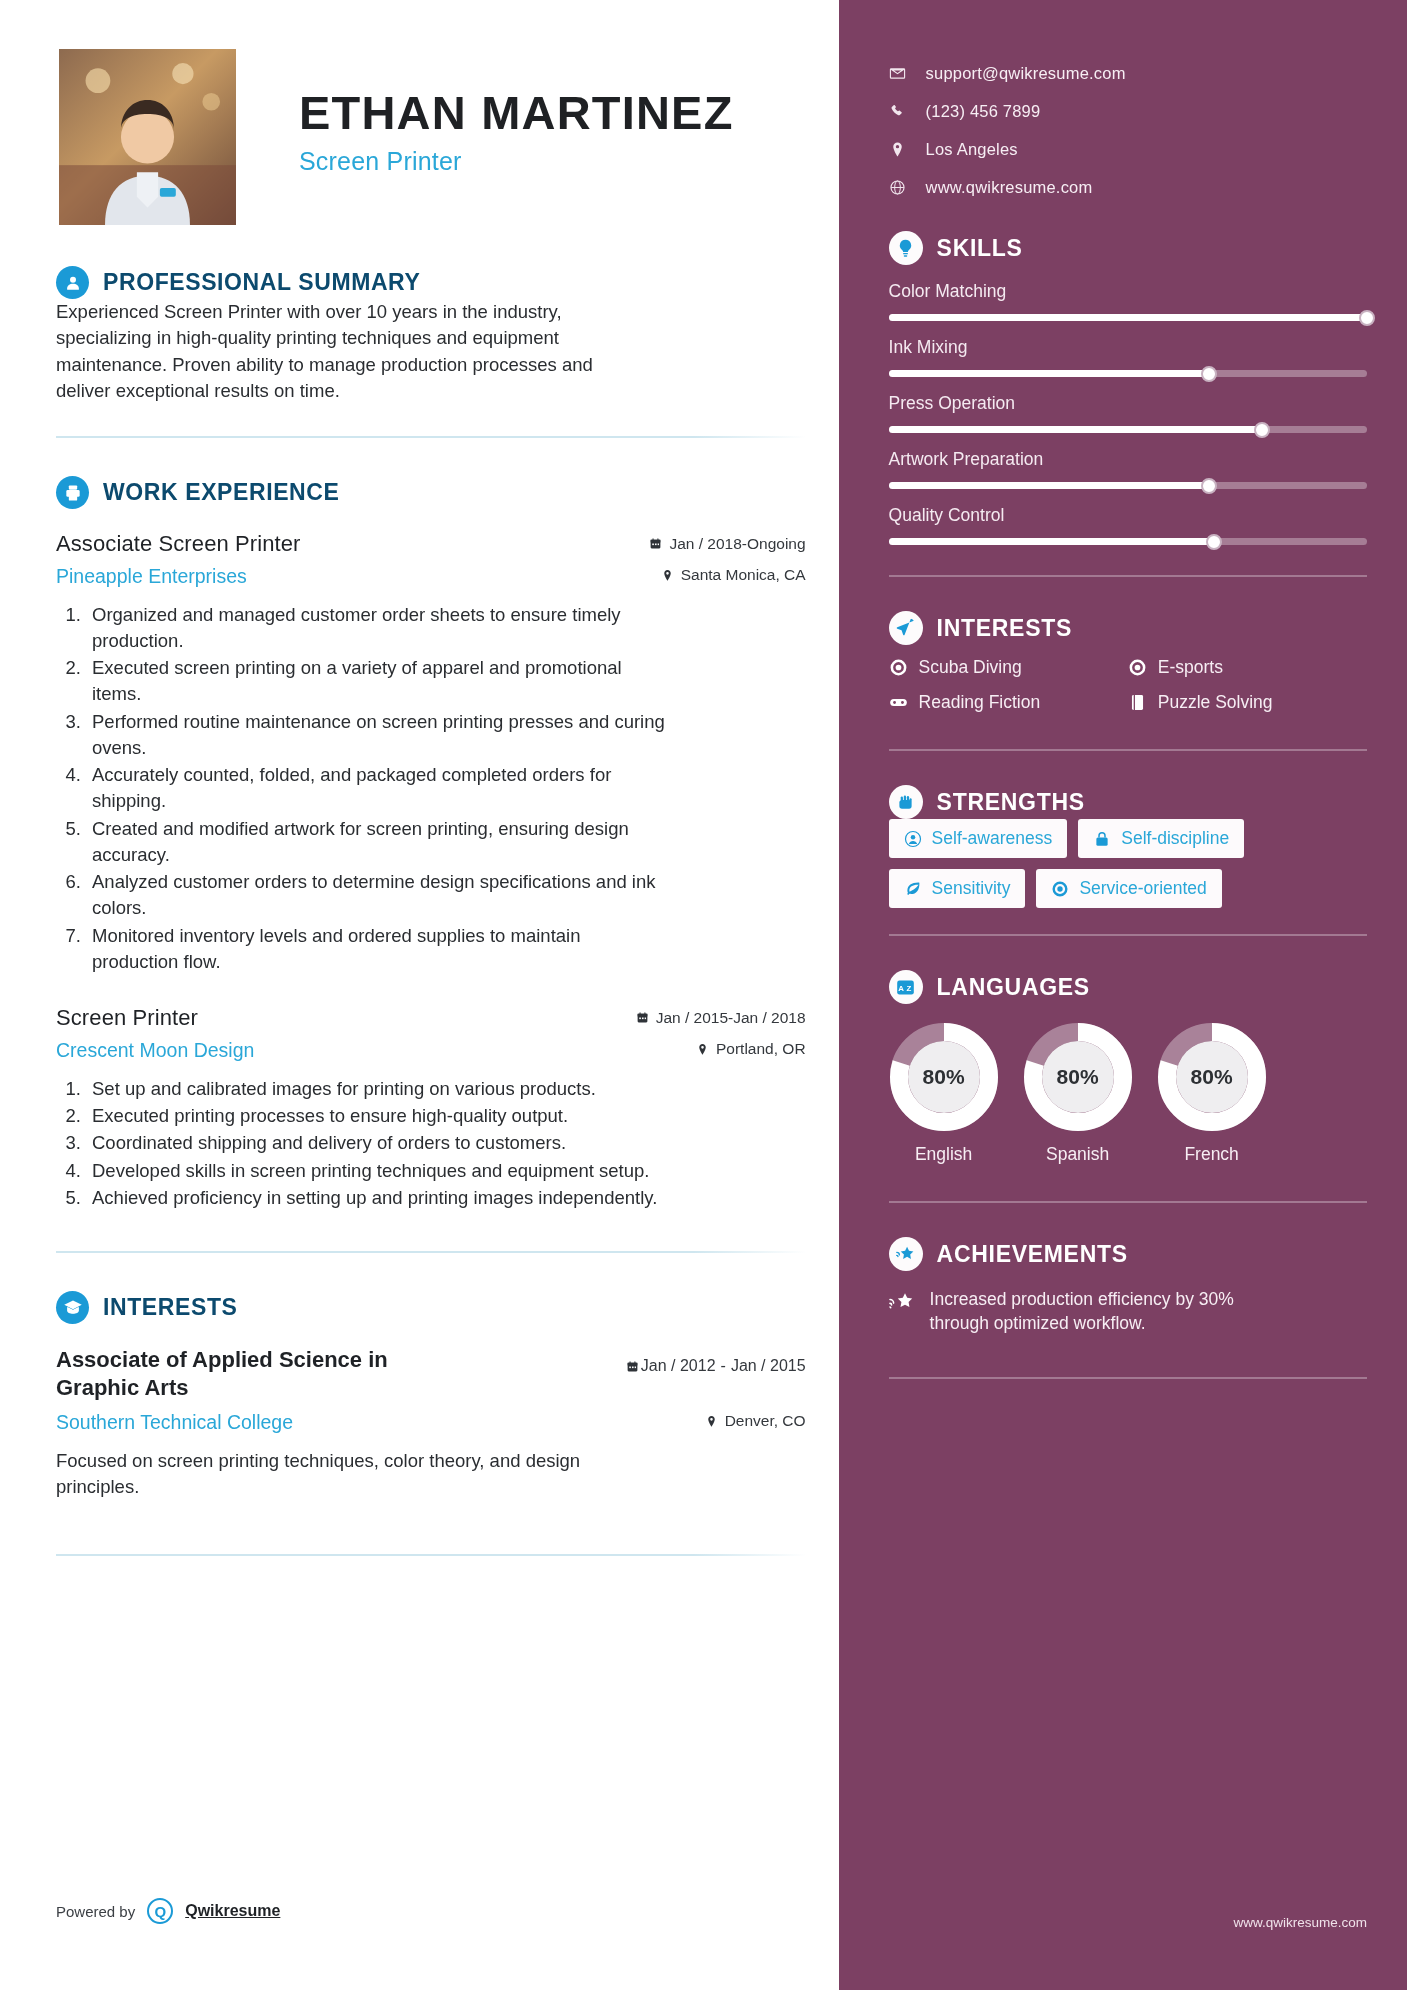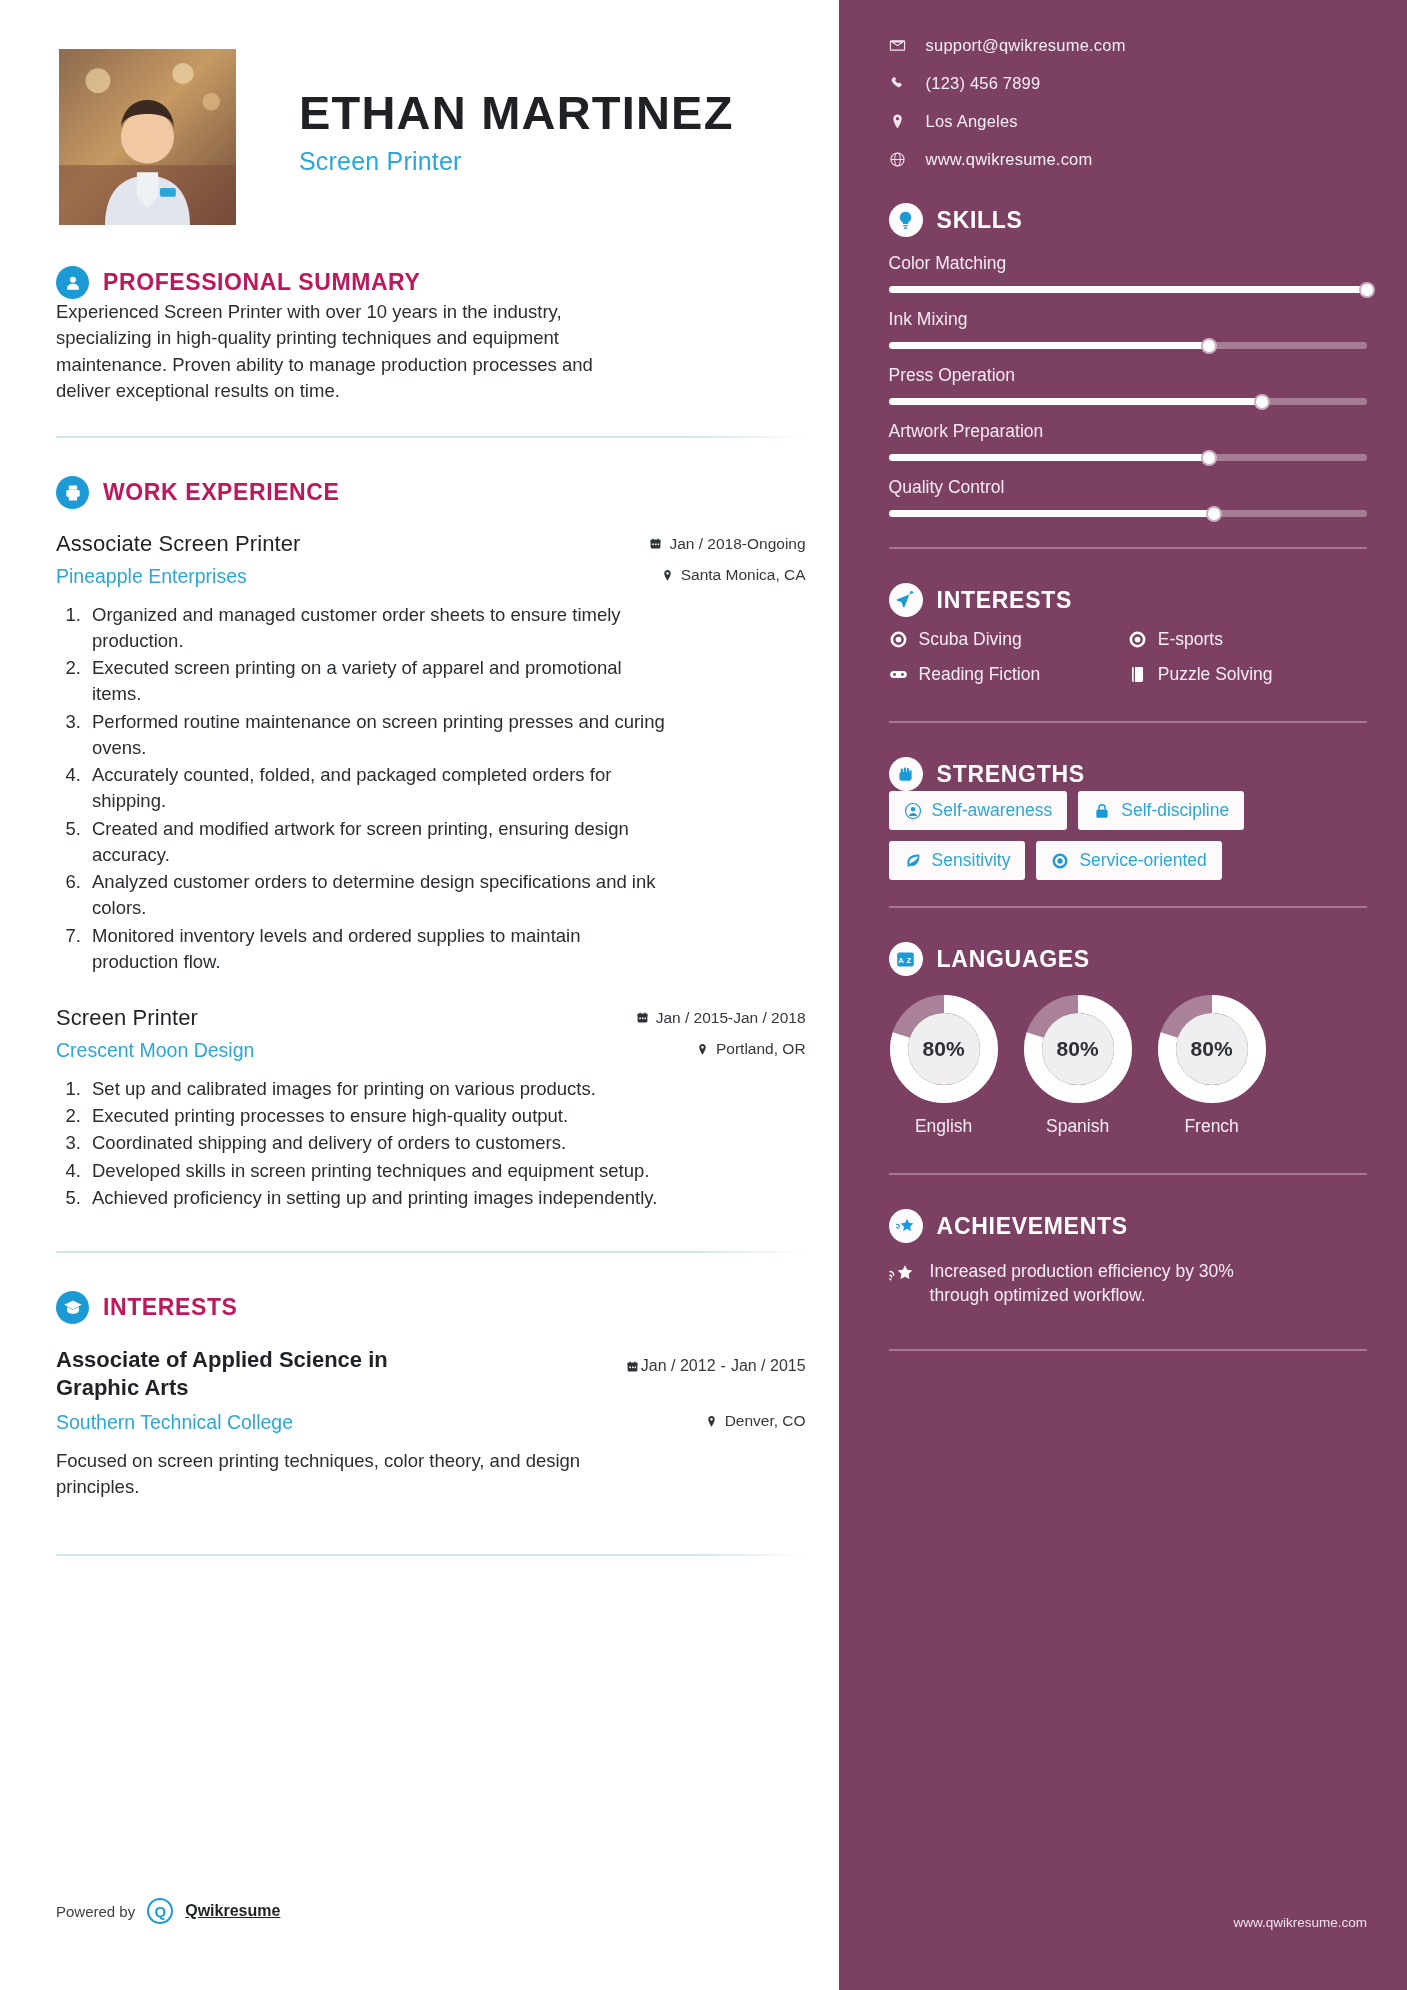--- a/index.html
+++ b/index.html
@@ -49,21 +49,21 @@
   .sec-head { display: flex; align-items: center; gap: 14px; }
   .sec-icon {
     width: 33px; height: 33px; border-radius: 50%;
     background: #1b9ad6;
     display: flex; align-items: center; justify-content: center;
     flex: 0 0 33px;
   }
   .sec-icon svg { width: 20px; height: 20px; fill: #ffffff; }
   .sec-title {
     font-size: 23px; font-weight: 700; letter-spacing: .6px;
-    color: #be185d;
+    color: #0c4a6e;
   }
   .left .sec-wrap { margin-top: 38px; }
   .summary-text {
     margin-top: 0;
     font-size: 18.5px;
     line-height: 1.42;
     color: #2a2d31;
     max-width: 585px;
   }
   .hr {
@@ -106,21 +106,21 @@
   .qlogo { width: 26px; height: 26px; border-radius:50%; border: 2.4px solid #1b9ad6;
            display:flex;align-items:center;justify-content:center;color:#1b9ad6;font-size:15px;font-weight:700;}
   .qname { font-size: 16px; color: #1f2226; font-weight:600; text-decoration: underline; }
 
   
   .right {
     width: 628px;
     background: #7a3f65;
     background: #7c4063;
     color: #ffffff;
-    padding: 32px 40px 0 50px;
+    padding: 60px 40px 0 50px;
     position: relative;
   }
   .contact-list { margin-top: 4px; }
   .contact-item { display: flex; align-items: center; gap: 20px; margin-bottom: 19px; }
   .contact-item svg { width: 17px; height: 17px; fill: #f2e6ee; flex: 0 0 17px; }
   .contact-item span { font-size: 16.5px; color: #f7eef4; letter-spacing: .2px;}
 
   .r-sec { margin-top: 34px; }
   .r-head { display: flex; align-items: center; gap: 14px; }
   .r-icon {

